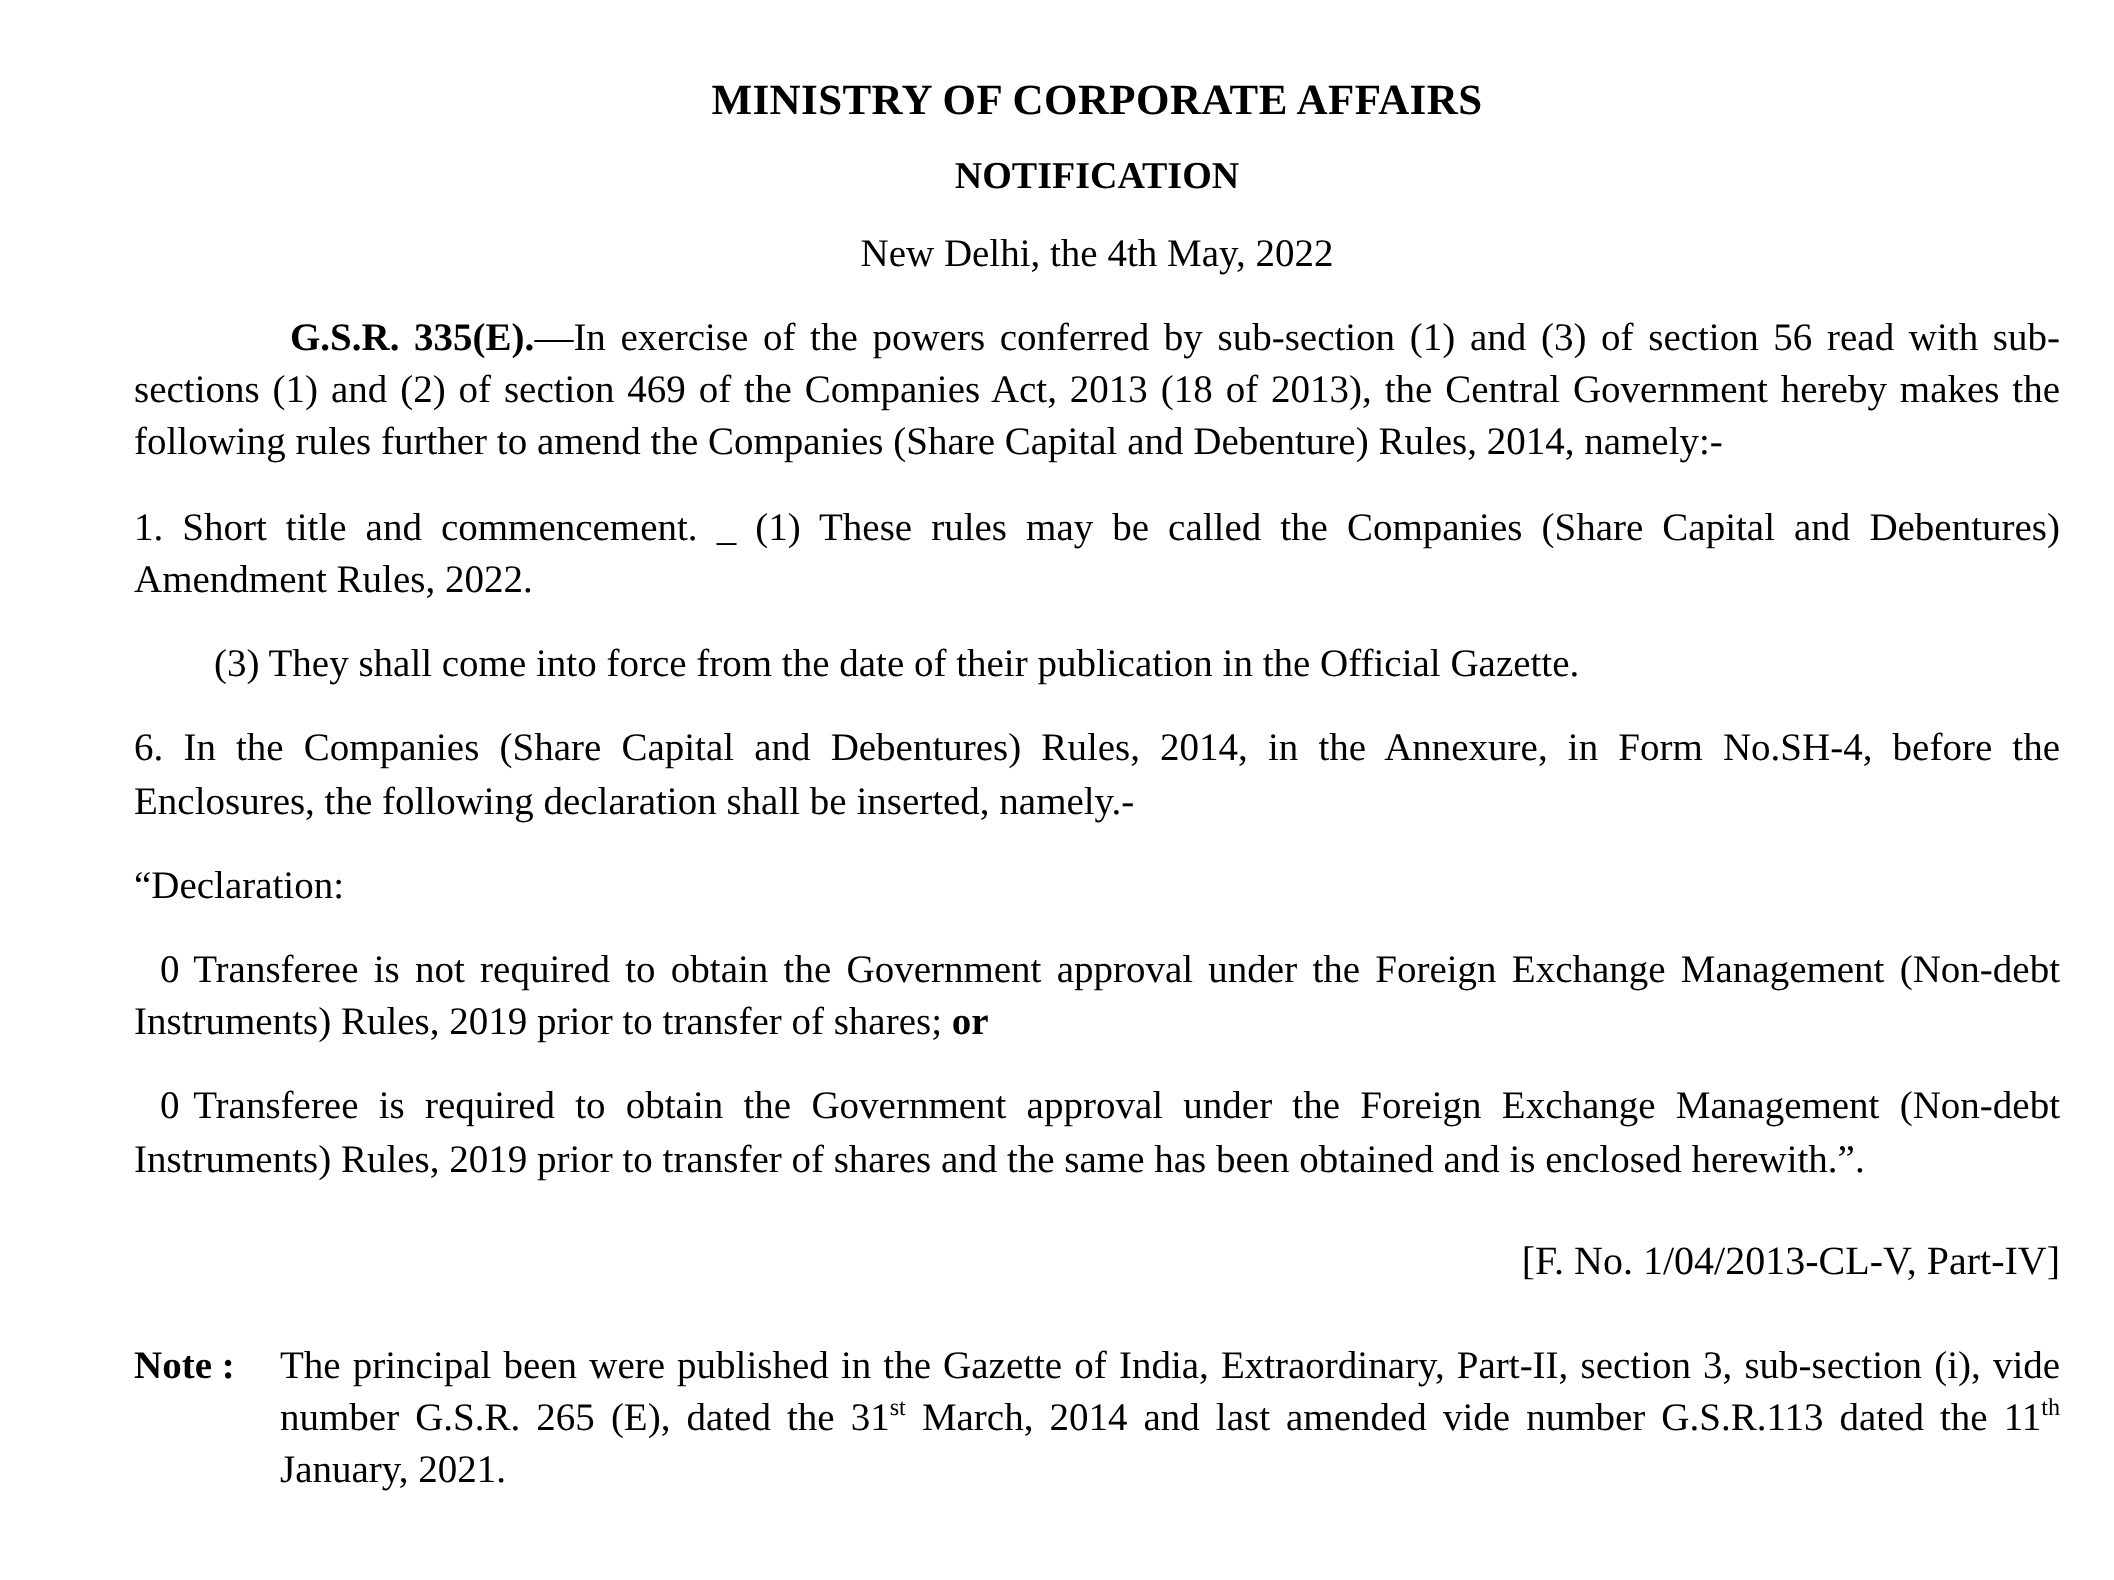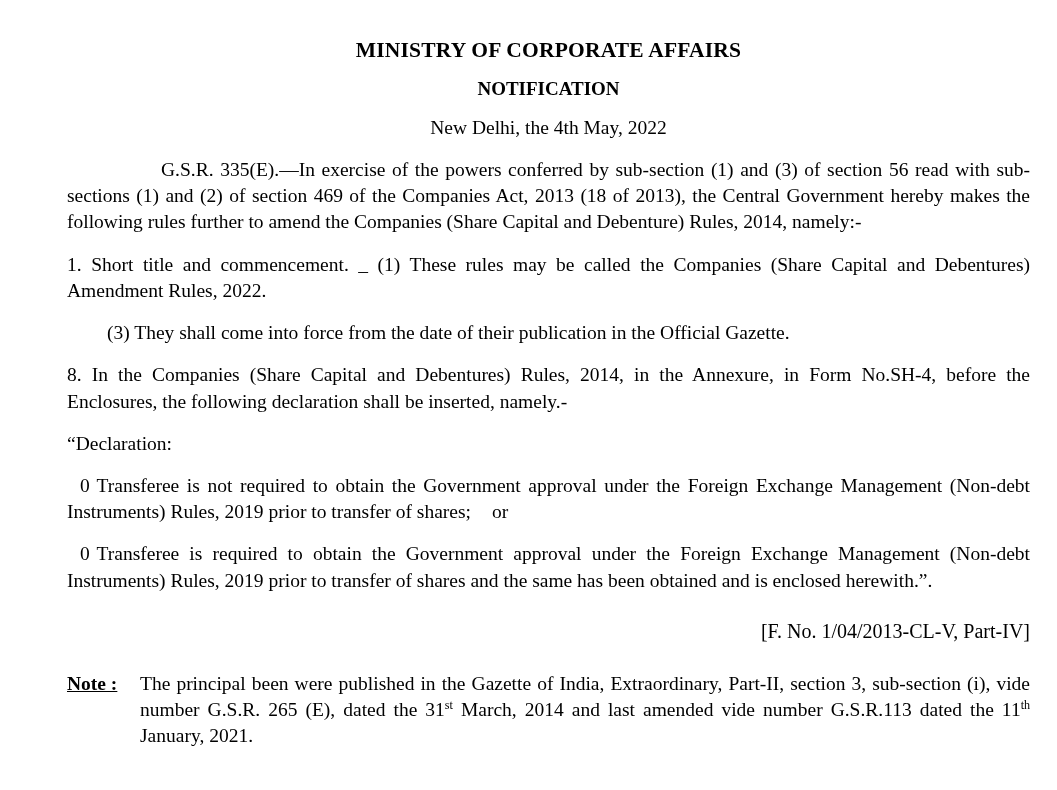--- a/index.html
+++ b/index.html
@@ -64,21 +64,21 @@
   p.body-para.first {
     padding-top: 18px;
     text-indent: 78px;
   }
   p.indent-para {
     text-indent: 40px;
   }
   p.decl-item {
     text-indent: 13px;
   }
-  .b { font-weight: normal; margin-left: 16px; }
+  .b { font-weight: bold; }
   .i { }
   sup {
     font-size: 0.62em;
     vertical-align: super;
     line-height: 0;
   }
   .emdash { letter-spacing: 0; }
   .sp { letter-spacing: 0.35em; }
   .right-block {
     text-align: right;
@@ -97,21 +97,20 @@
     display: flex;
     padding-top: 26px;
     font-size: 19.5px;
     line-height: 1.345;
   }
   .note-label {
     flex: 0 0 auto;
     font-weight: bold;
     width: 73px;
     white-space: nowrap;
-    text-decoration: underline;
   }
   .note-body {
     flex: 1 1 auto;
     text-align: justify;
     text-justify: inter-word;
   }
 </style>
 </head>
 <body>
 
@@ -125,21 +124,21 @@
     <p class="dateline">New Delhi, the 4th May, 2022</p>
 
     <p class="body-para first">
       <span class="b">G.S.R. 335(E).</span><span class="emdash">—</span><span>In exercise of the powers conferred by sub-section (1) and (3) of section 56  read with sub-sections (1) and (2) of section 469 of the Companies Act, 2013 (18 of 2013), the Central Government hereby makes the following rules further to amend the Companies (Share Capital and Debenture) Rules, 2014, namely:-</span>
     </p>
 
     <p class="body-para">1. Short title and commencement. _ (1) These rules may be called the Companies (Share Capital and Debentures) Amendment Rules, 2022.</p>
 
     <p class="body-para indent-para">(3) They shall come into force from the date of their publication in the Official Gazette.</p>
 
-    <p class="body-para">8. In the Companies (Share Capital and Debentures) Rules, 2014, in the Annexure, in Form No.SH-4, before the  Enclosures, the following declaration shall be inserted, namely.-</p>
+    <p class="body-para">6. In the Companies (Share Capital and Debentures) Rules, 2014, in the Annexure, in Form No.SH-4, before the  Enclosures, the following declaration shall be inserted, namely.-</p>
 
     <p class="body-para">“Declaration:</p>
 
     <p class="body-para decl-item">
       <span class="sp">0</span><span>Transferee is not required to obtain  the Government approval under the Foreign Exchange Management (Non-debt Instruments) Rules, 2019 prior to transfer of shares;</span> <span class="b">or</span>
     </p>
 
     <p class="body-para decl-item">
       <span class="sp">0</span><span>Transferee is required to obtain the Government approval under the Foreign Exchange Management (Non-debt Instruments) Rules, 2019 prior to transfer of shares and the same has been obtained and is enclosed herewith.”.</span>
     </p>

